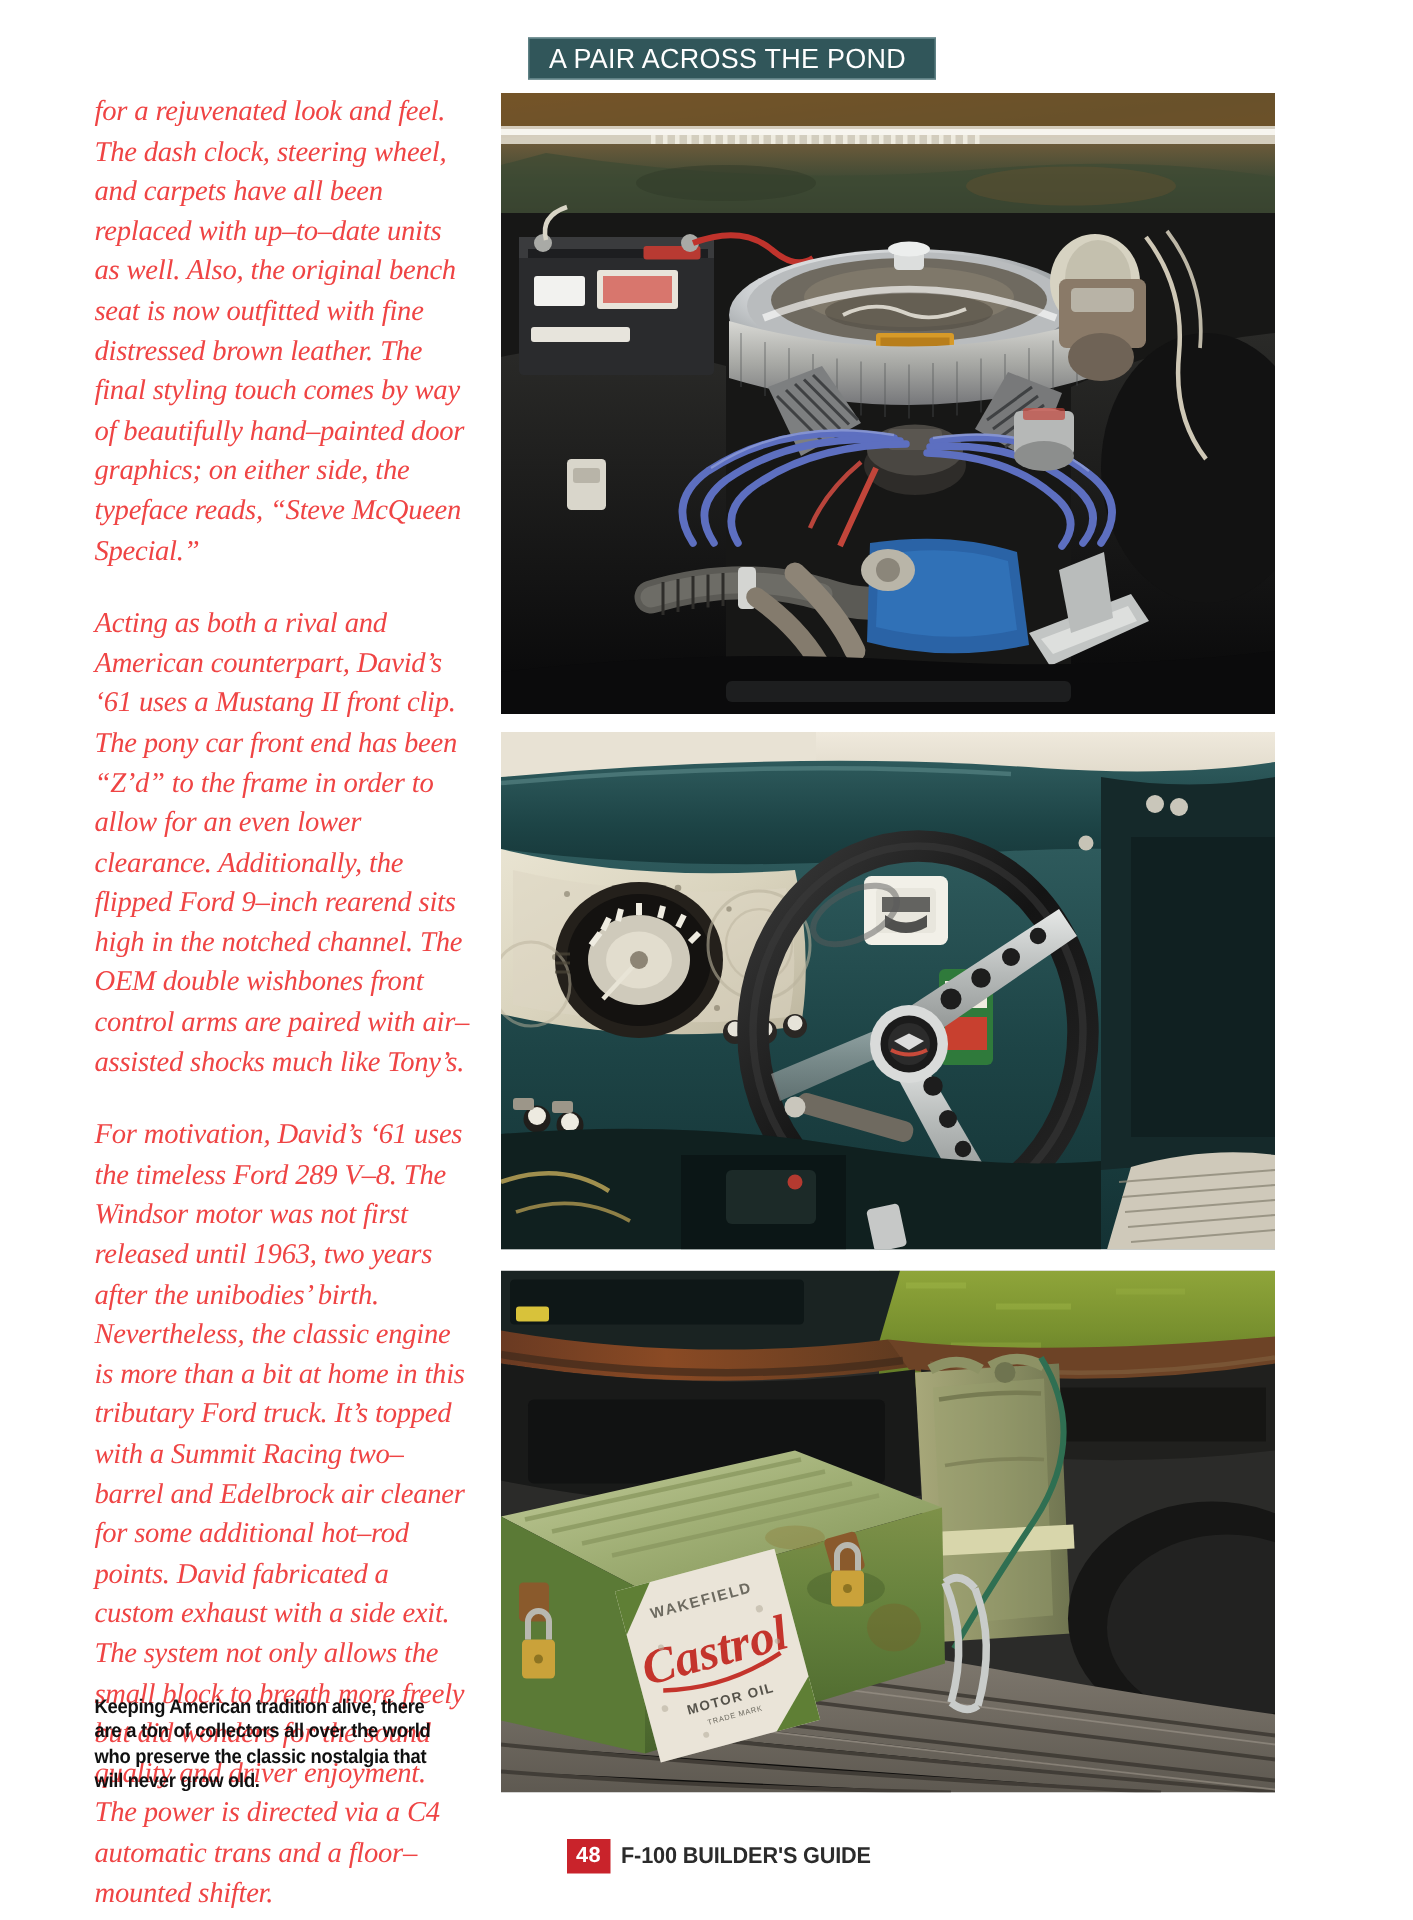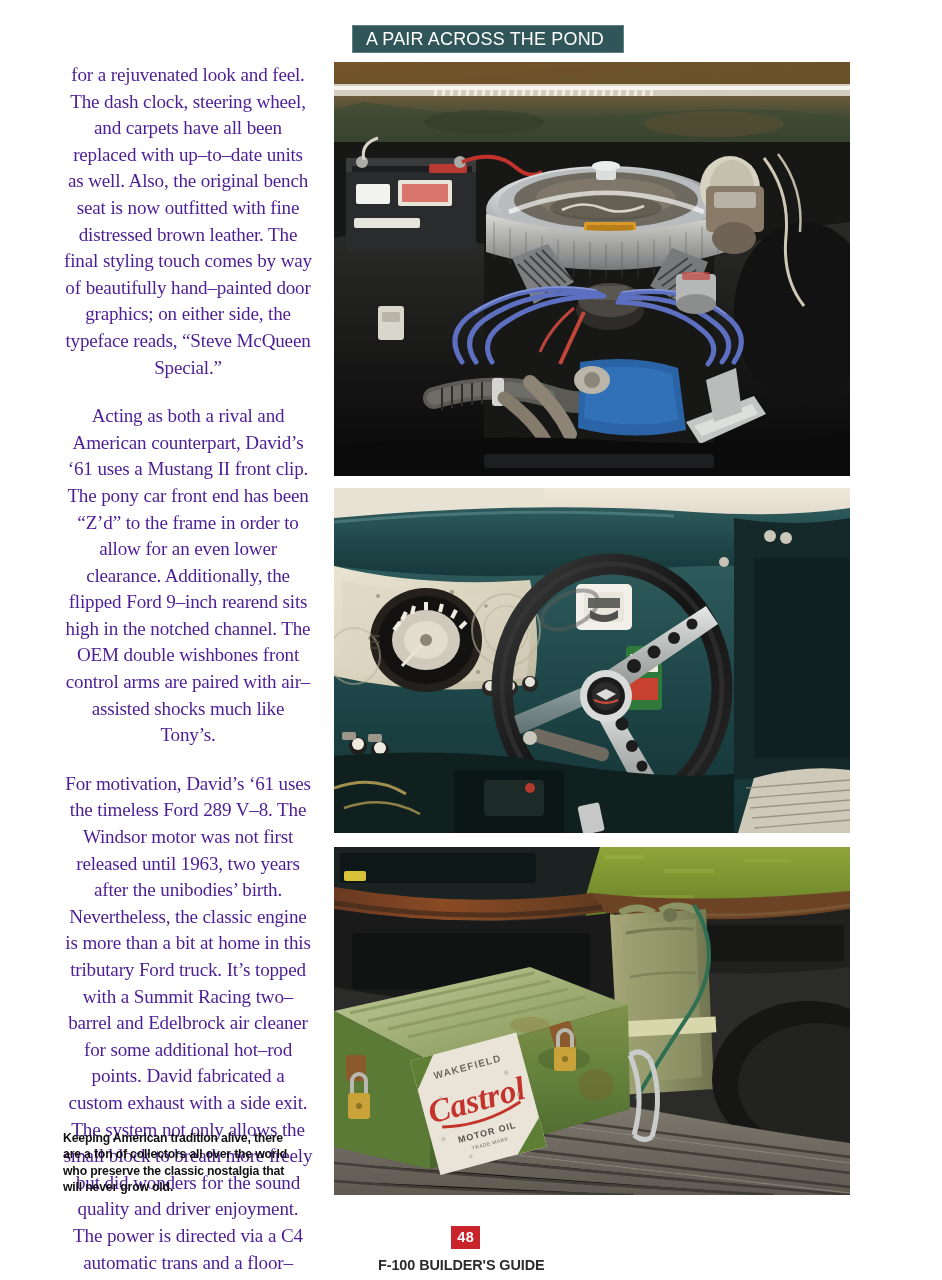--- a/index.html
+++ b/index.html
@@ -24,25 +24,26 @@
   .text-col {
     position: absolute;
     left: 63px;
     top: 62px;
     width: 250px;
   }
   .body-par {
     font-family: "Liberation Serif", serif;
     font-size: 19.1px;
     line-height: 26.6px;
-    color: #4c1d95;
+    color: #ef4444;
     margin: 0 0 22px 0;
-    text-align: center;
+    text-align: left;
     letter-spacing: -0.01em;
     word-spacing: 0.01em;
+    font-style: italic;
   }
   .body-par:last-child { margin-bottom: 0; }
 
   .caption {
     position: absolute;
     left: 63px;
     top: 1130px;
     width: 258px;
     font-family: "Liberation Sans", sans-serif;
     font-weight: bold;
@@ -91,21 +92,20 @@
   .photo svg { display: block; width: 100%; height: 100%; }
 
   
   .footer {
     position: absolute;
     left: 378px;
     top: 1226px;
     display: flex;
     align-items: center;
     gap: 7px;
-    flex-direction: column;
   }
   .page-badge {
     background: #c9232b;
     color: #ffffff;
     font-family: "Liberation Sans", sans-serif;
     font-weight: bold;
     font-size: 14.5px;
     line-height: 1;
     padding: 4px 6px 4px 6px;
     letter-spacing: 0.3px;

